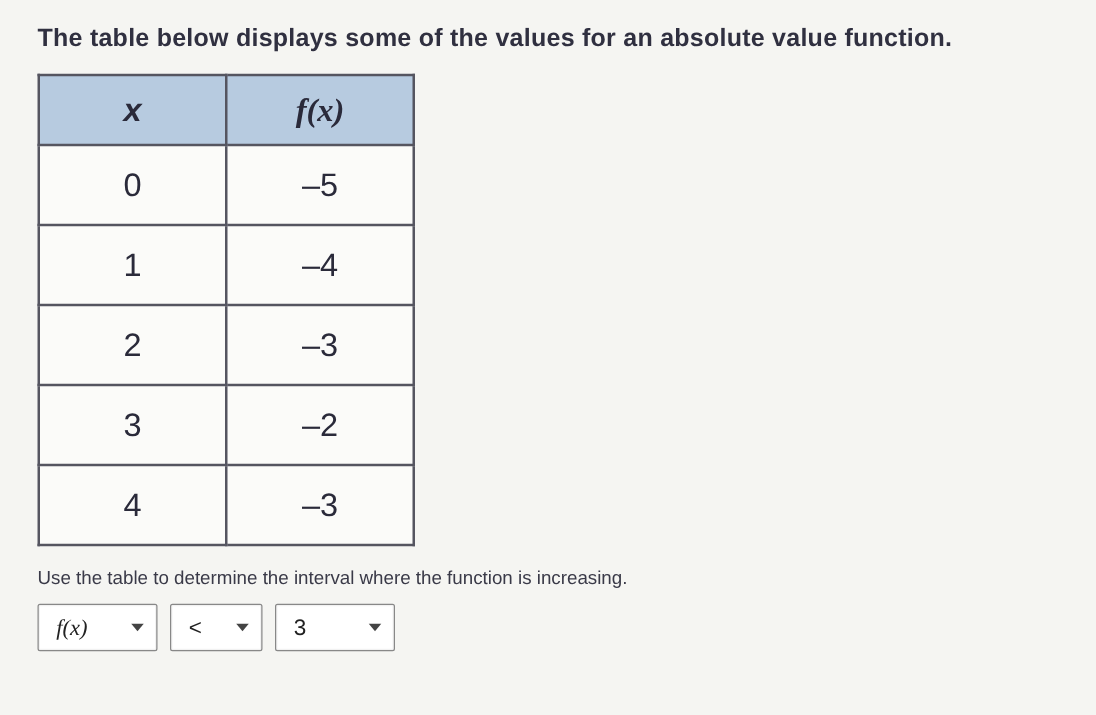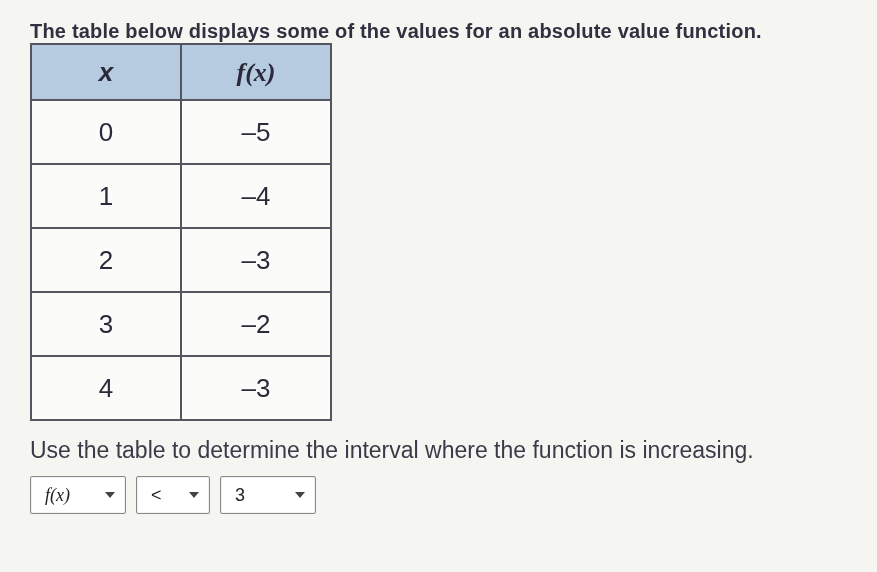--- a/index.html
+++ b/index.html
@@ -13,21 +13,21 @@
       font-family: Arial, Helvetica, sans-serif;
       background: #f5f5f2;
       padding: 20px 30px;
       color: #2a2a3a;
       overflow: hidden;
     }
     .prompt {
       font-size: 20px;
       font-weight: bold;
       color: #303040;
-      margin-bottom: 0;
+      margin-bottom: 16px;
       letter-spacing: 0.2px;
     }
     .table-wrap {
       display: inline-block;
     }
     table {
       border-collapse: collapse;
       background: #ffffff;
     }
     th, td {
@@ -50,21 +50,21 @@
       font-style: italic;
       font-family: 'Times New Roman', serif;
     }
     td {
       width: 150px;
       height: 64px;
       font-weight: normal;
       background: #fbfbf9;
     }
     .instruction {
-      font-size: 23px;
+      font-size: 15px;
       color: #3a3a48;
       margin-top: 12px;
       margin-bottom: 12px;
       font-weight: 500;
     }
     .answer-row {
       display: flex;
       align-items: center;
       gap: 10px;
     }

